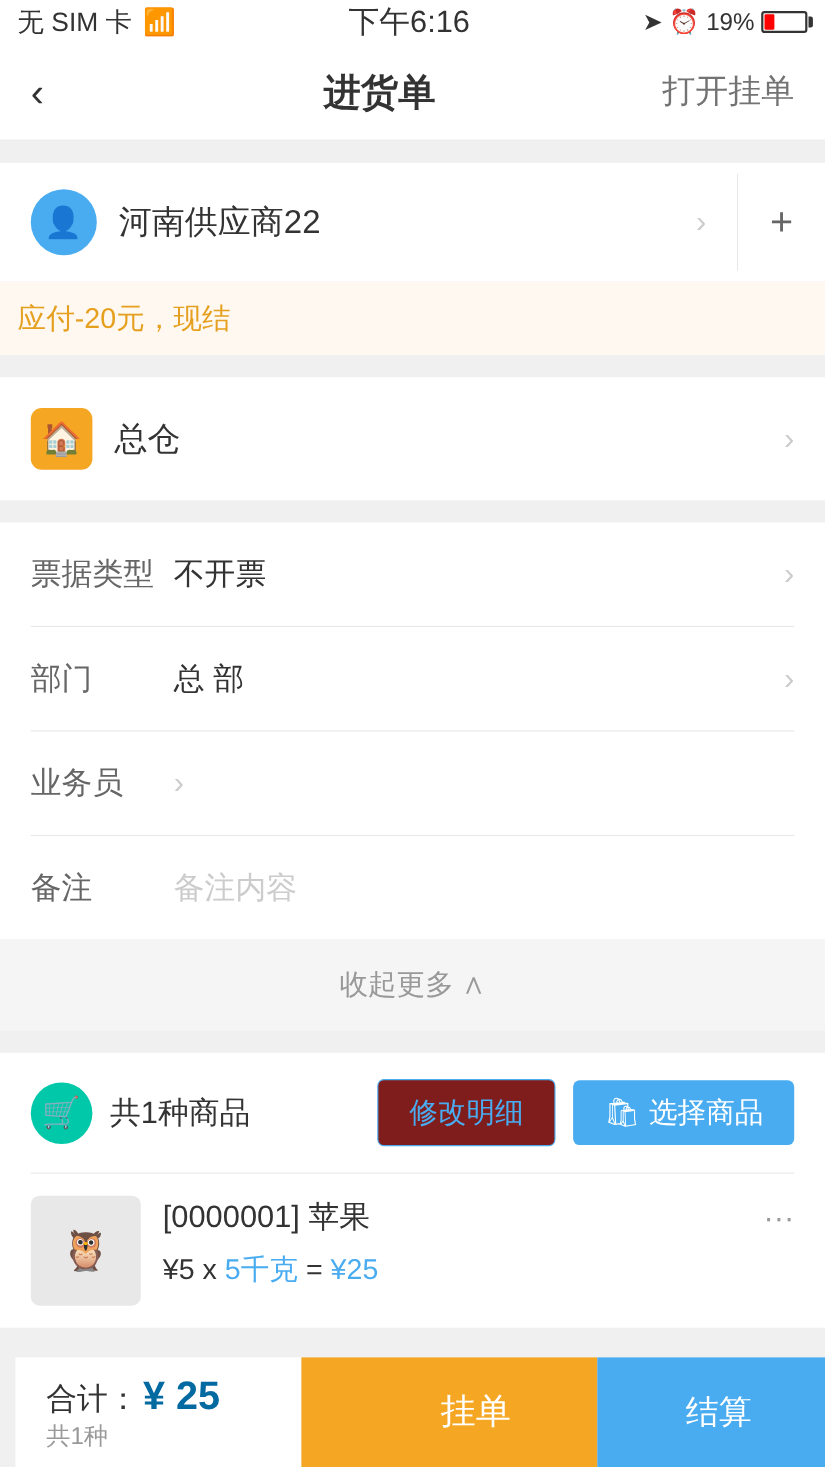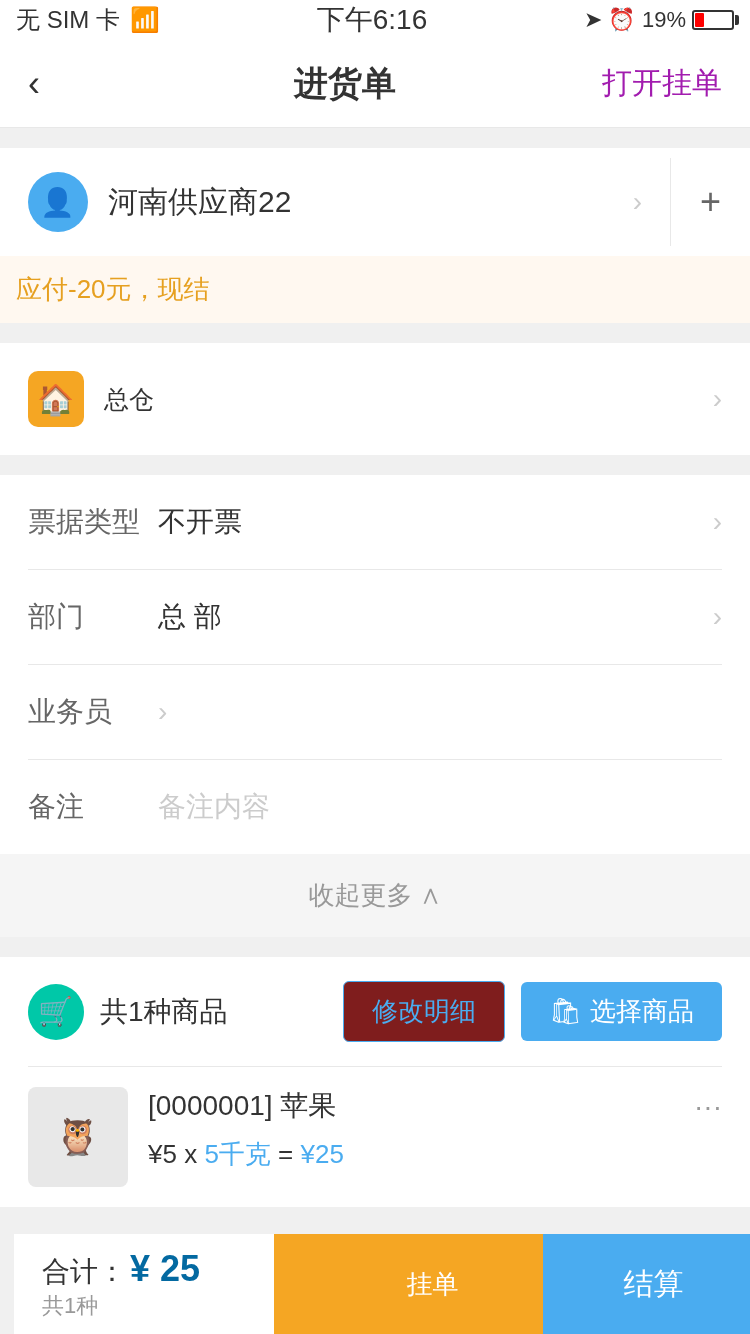--- a/index.html
+++ b/index.html
@@ -55,21 +55,21 @@
       cursor: pointer;
       width: 60px;
     }
     .nav-title {
       font-size: 34px;
       font-weight: 600;
       color: #333;
     }
     .nav-action {
       font-size: 30px;
-      color: #a21caf;
+      color: #737373;
       cursor: pointer;
     }
 
     
     .section-divider {
       height: 20px;
       background: #f0f0f0;
     }
     .thin-divider {
       height: 1px;
@@ -130,21 +130,21 @@
       padding: 28px 28px;
       cursor: pointer;
     }
     .warehouse-icon {
       width: 56px; height: 56px; border-radius: 10px;
       background: #F5A623;
       display: flex; align-items: center; justify-content: center;
       margin-right: 20px; flex-shrink: 0;
     }
     .warehouse-name {
-      font-size: 25px; color: #333; flex: 1;
+      font-size: 30px; color: #333; flex: 1;
     }
 
     
     .form-section { background: #fff; }
     .form-row {
       display: flex; align-items: center;
       padding: 28px 28px;
       cursor: pointer;
       min-height: 88px;
     }
@@ -234,21 +234,21 @@
       flex: 0 0 260px;
       background: #fff;
       display: flex; flex-direction: column; justify-content: center;
       padding: 0 28px;
     }
     .footer-total-amount { font-size: 36px; color: #0369a1; font-weight: 600; }
     .footer-total-sub { font-size: 22px; color: #999; }
     .btn-orange {
       flex: 1;
       background: #F5A623;
-      color: #fff; font-size: 26px;
+      color: #fff; font-size: 32px;
       display: flex; align-items: center; justify-content: center;
       cursor: pointer; border: none; padding-left: 48px;
     }
     .btn-settle {
       flex: 1;
       background: #4AACF0;
       color: #fff; font-size: 30px;
       display: flex; align-items: center; justify-content: center;
       cursor: pointer; border: none;
     }

